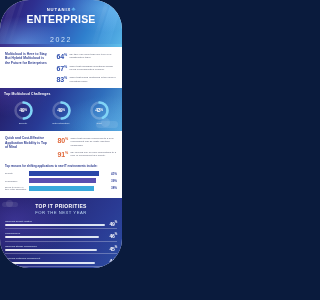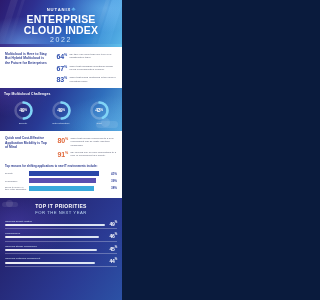--- a/index.html
+++ b/index.html
@@ -10,23 +10,24 @@
   body {
     width: 122px;
     height: 300px;
     overflow: hidden;
     font-family: "Liberation Sans", sans-serif;
     -webkit-font-smoothing: antialiased;
   }
   .page {
     position: relative;
     width: 122px;
-    height: 300px;
+    height: 268px;
     overflow: hidden;
     background: #ffffff;
+    border-radius: 29px;
   }
 
   
   .hero {
     position: relative;
     height: 47px;
     overflow: hidden;
     background:
       radial-gradient(ellipse 70px 40px at 18% 95%, rgba(120,190,255,0.55), rgba(120,190,255,0) 70%),
       radial-gradient(ellipse 60px 34px at 86% 18%, rgba(150,210,255,0.40), rgba(150,210,255,0) 70%),
@@ -276,21 +277,20 @@
     <div class="streak s2"></div>
     <div class="streak s3"></div>
     <div class="streak s4"></div>
 
     <div class="logo">
       <span>NUTANIX</span><span class="mark"></span>
     </div>
 
     <div class="hero-title">
       <div>ENTERPRISE</div>
-      <div>CLOUD INDEX</div>
     </div>
 
     <div class="hero-year">2022</div>
     <div class="glowbar"></div>
   </div>
 
   <div class="sec-intro">
     <div class="lede">Multicloud is Here to Stay, But Hybrid Multicloud is the Future for Enterprises</div>
     <div class="statlist">
 

